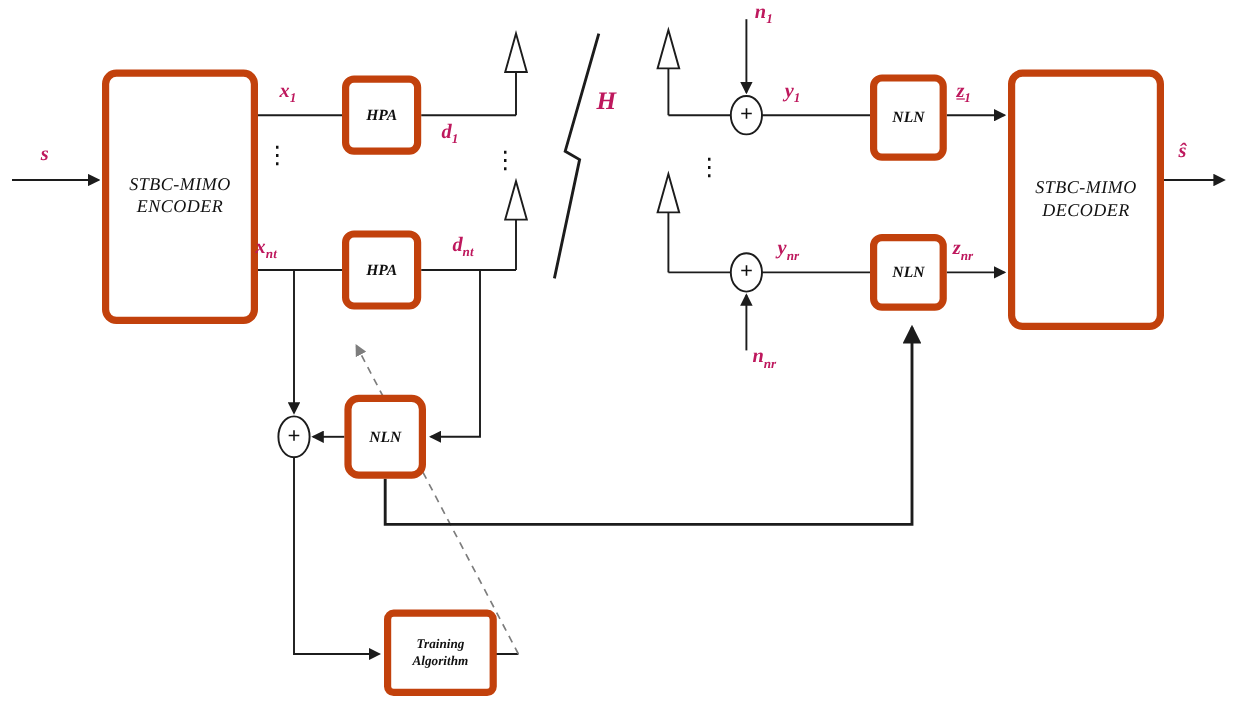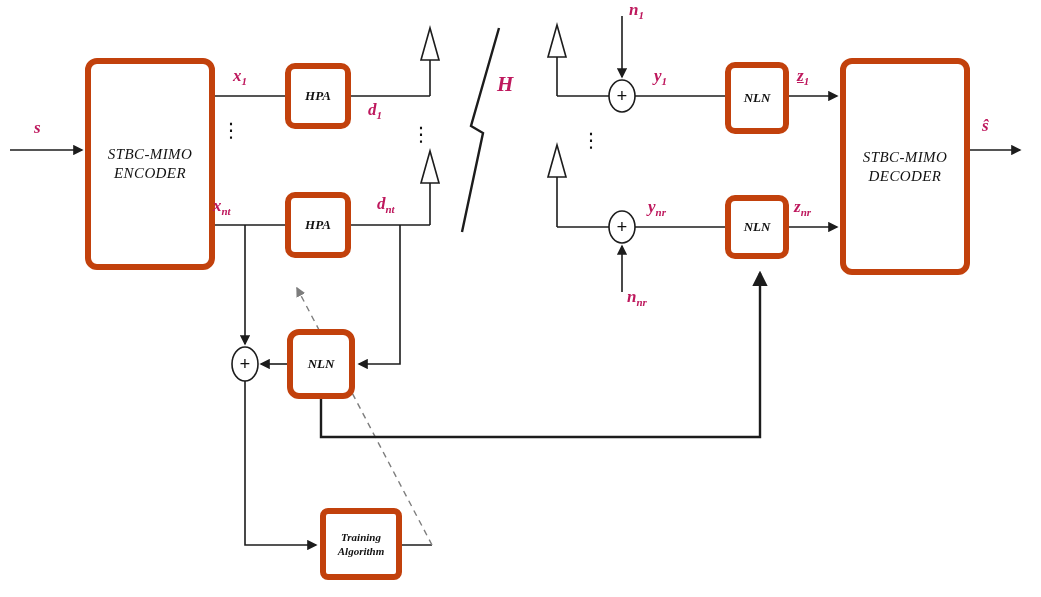--- a/index.html
+++ b/index.html
@@ -136,21 +136,21 @@
 
   <div class="block small" style="left:287px;top:329px;width:68px;height:70px;border-radius:12px;">
     <span>NLN</span>
   </div>
 
   <div class="block big" style="left:840px;top:58px;width:130px;height:217px;">
     <span>STBC-MIMO</span>
     <span>DECODER</span>
   </div>
 
-  <div class="block tiny" style="left:320px;top:508px;width:82px;height:72px;">
+  <div class="block tiny" style="left:320px;top:508px;width:94px;height:72px;">
     <span>Training</span>
     <span>Algorithm</span>
   </div>
 
   <span class="sig" style="left:34px;top:118px;"><i>s</i><sub></sub></span>
 
   <span class="sig" style="left:233px;top:66px;"><i>x</i><sub>1</sub></span>
 
   <span class="sig" style="left:213px;top:196px;"><i>x</i><sub>nt</sub></span>
 

